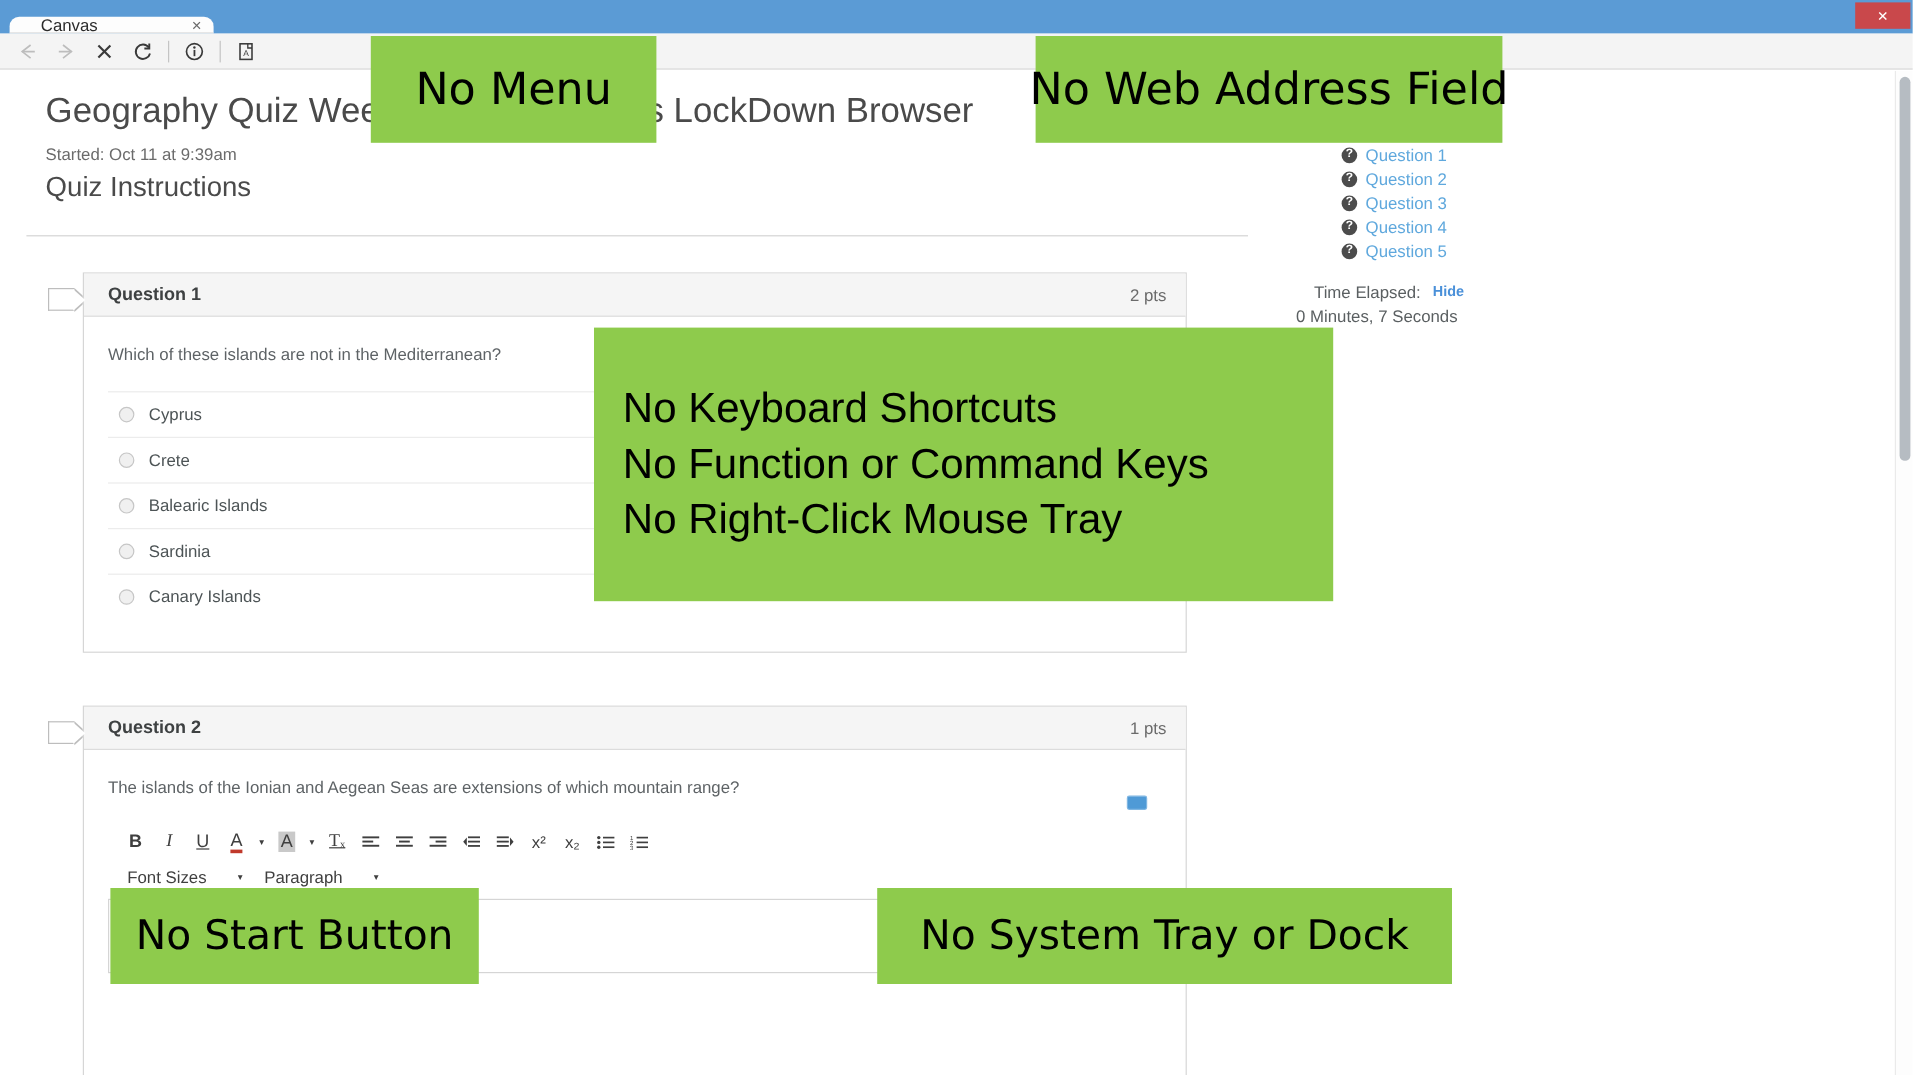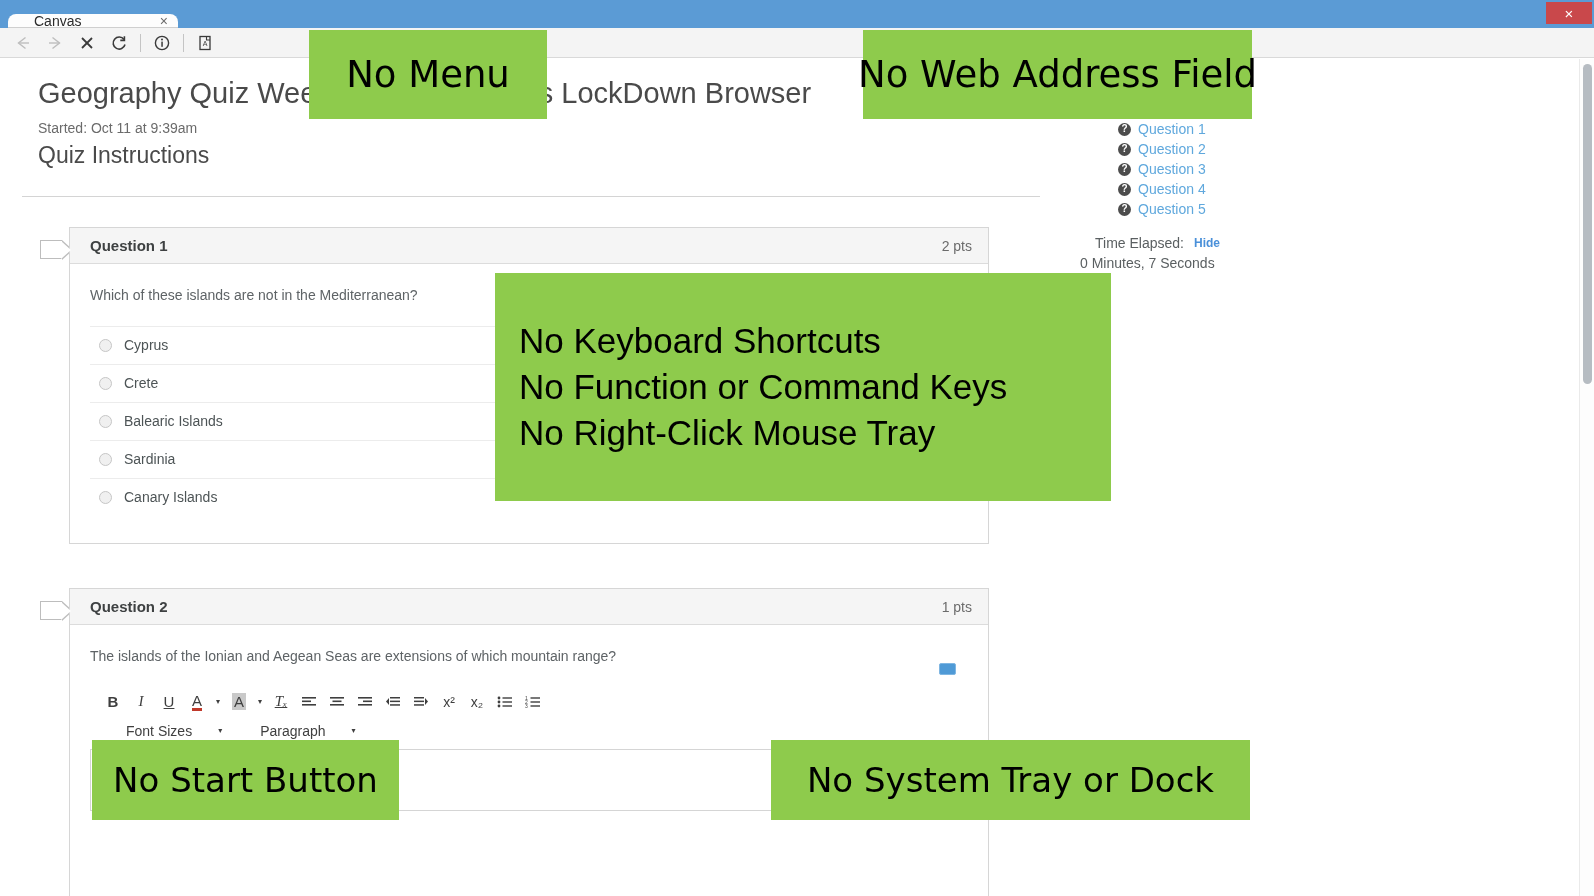--- a/index.html
+++ b/index.html
@@ -129,21 +129,20 @@
   .rte-btn.bold{ font-weight:bold; }
   .rte-btn.italic{ font-style:italic; font-family:"Liberation Serif", serif; }
   .rte-btn.underline{ text-decoration:underline; }
   .rte-caret{ width:12px; height:24px; display:flex; align-items:center; justify-content:center;
     font-size:8px; color:#3f3f3f; }
   .hl-a{ background:#c9c9c9; padding:0 2px; }
   .rte-row2{ display:flex; align-items:center; gap:6px; padding:8px 0 0 10px; }
   .rte-select{
     display:flex; align-items:center; gap:26px; font-size:14px; color:#3f3f3f;
     padding:0 6px;
-    margin-left:20px;
   }
   .rte-select .cv{ font-size:8px; }
   .editor-area{
     margin:10px 0 0 0; height:62px; border:1px solid #d5d5d5; background:#fff;
     position:relative;
   }
   .editor-inner-scroll{
     position:absolute; right:2px; top:4px; width:6px; height:38px;
     background:#d0d0d0; border-radius:3px;
   }
@@ -300,21 +299,21 @@
           <div class="rte-btn underline">U</div>
           <div class="rte-btn">
             <span style="border-bottom:3px solid #c0392b; line-height:1;">A</span>
           </div>
           <div class="rte-caret">▾</div>
           <div class="rte-btn">
             <span class="hl-a">A</span>
           </div>
           <div class="rte-caret">▾</div>
           <div class="rte-btn">
-            <span style="font-style:italic;text-decoration:underline;font-family:'Liberation Serif',serif;">Tₓ</span>
+            <span style="text-decoration:underline;font-family:'Liberation Serif',serif;">Tₓ</span>
           </div>
           <div class="rte-btn">
             <svg width="16" height="14" viewBox="0 0 16 14">
                 <rect x="1" y="2" width="14" height="1.6" fill="#3f3f3f"></rect>
                 <rect x="1" y="5.5" width="9" height="1.6" fill="#3f3f3f"></rect>
                 <rect x="1" y="9" width="14" height="1.6" fill="#3f3f3f"></rect>
               </svg>
           </div>
           <div class="rte-btn">
             <svg width="16" height="14" viewBox="0 0 16 14">
@@ -439,15 +438,15 @@
 <div class="callout" style="left:495px; top:273px; width:616px; height:228px; flex-direction:column; align-items:flex-start; justify-content:center; padding-left:24px; font-size:35px; line-height:1.32;">
   <span class="callout-line">No Keyboard Shortcuts</span>
   <span class="callout-line">No Function or Command Keys</span>
   <span class="callout-line">No Right-Click Mouse Tray</span>
 </div>
 
 <div class="callout narrow" style="left:92px; top:740px; width:307px; height:80px; justify-content:center; font-size:34px;">
   <span class="callout-line">No Start Button</span>
 </div>
 
-<div class="callout narrow" style="left:771px; top:740px; width:479px; height:80px; justify-content:center; font-size:34px;">
+<div class="callout narrow" style="left:731px; top:740px; width:479px; height:80px; justify-content:center; font-size:34px;">
   <span class="callout-line">No System Tray or Dock</span>
 </div>
 
 </body></html>

